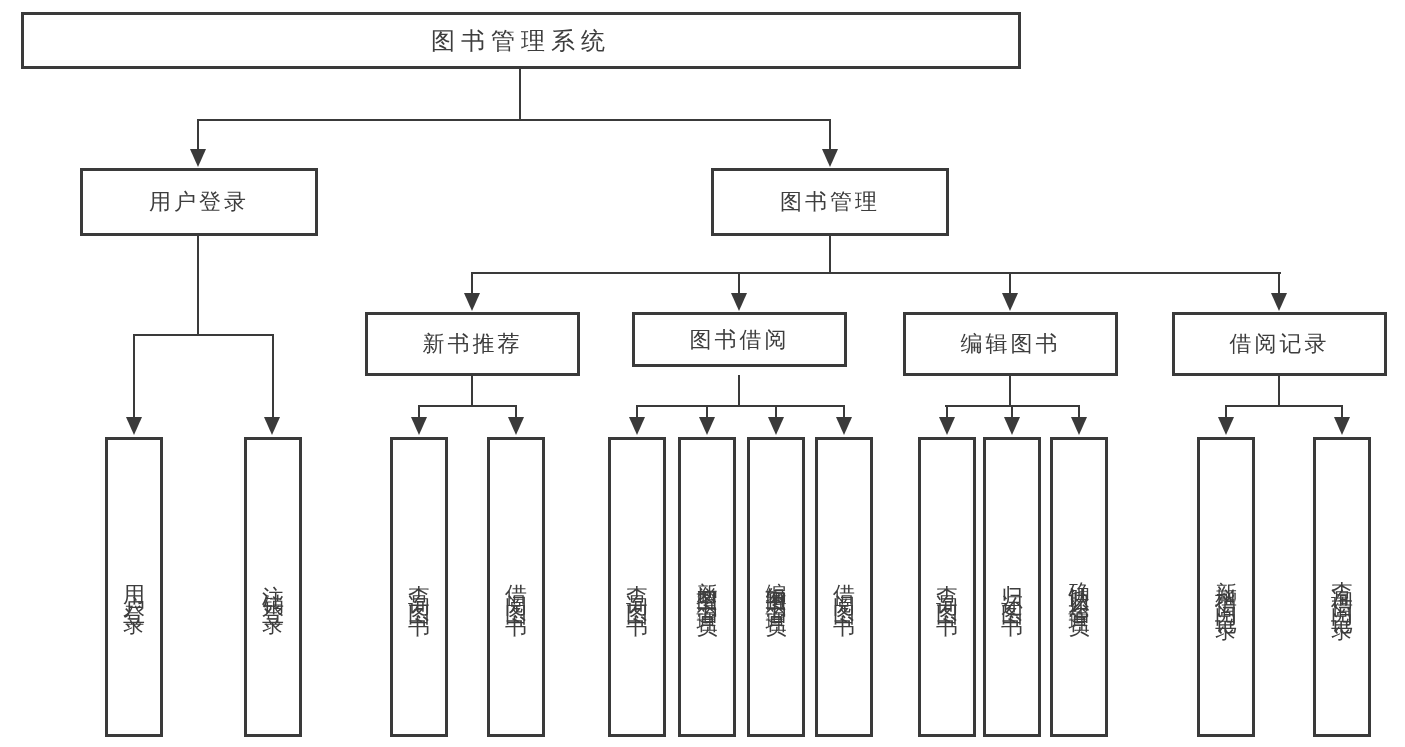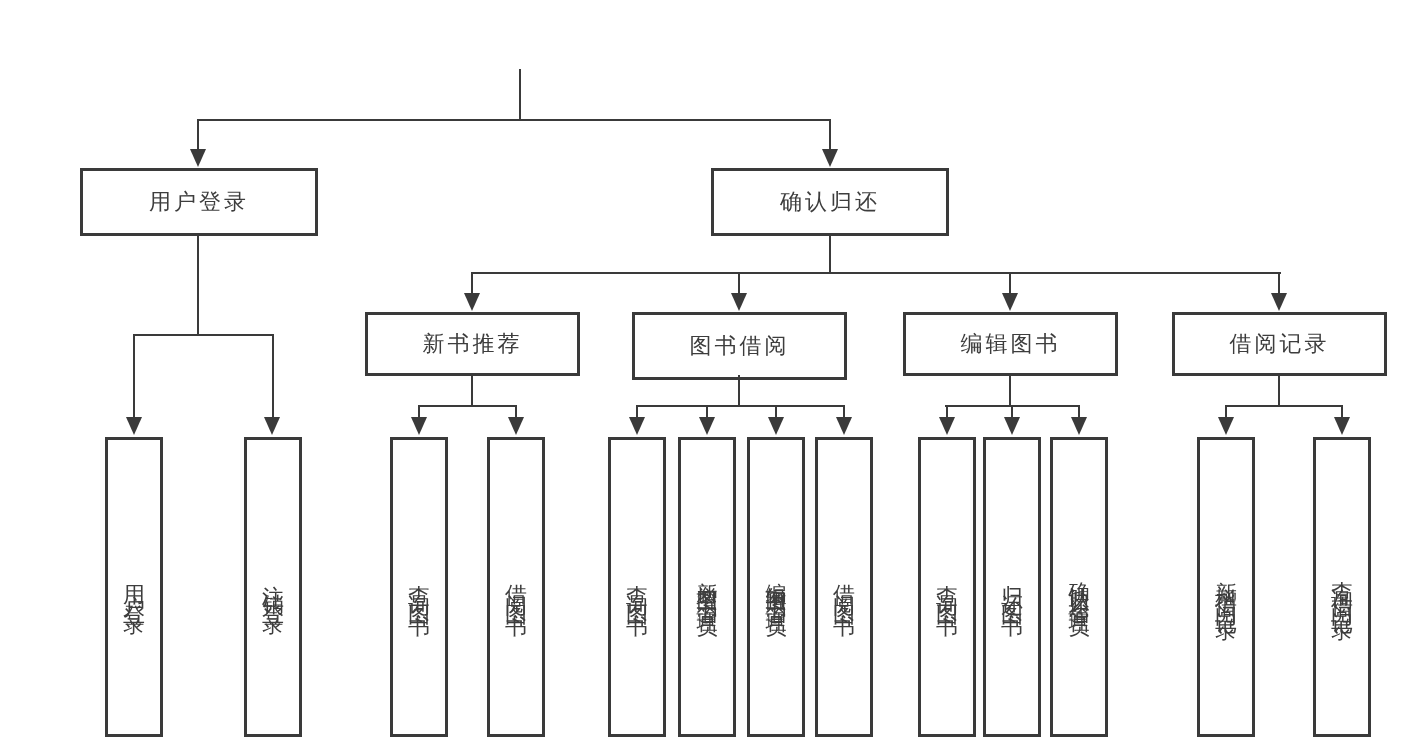--- a/index.html
+++ b/index.html
@@ -58,33 +58,36 @@
     color: #b3b3b3;
     z-index: 5;
     white-space: nowrap;
   }
 </style>
 </head>
 <body>
 
 <div class="canvas">
 
+  <div class="box hbox root" style="left:21px; top:12px; width:1000px; height:57px;">
+    <span>图书管理系统</span>
+  </div>
 
   <div class="line" style="left:519px; top:69px; width:2px; height:51px;"></div>
   <div class="line" style="left:197px; top:119px; width:634px; height:2px;"></div>
   <div class="line" style="left:197px; top:119px; width:2px; height:32px;"></div>
   <div class="arrow" style="left:190px; top:149px;"></div>
   <div class="line" style="left:829px; top:119px; width:2px; height:32px;"></div>
   <div class="arrow" style="left:822px; top:149px;"></div>
 
   <div class="box hbox" style="left:80px; top:168px; width:238px; height:68px;">
     <span>用户登录</span>
   </div>
   <div class="box hbox" style="left:711px; top:168px; width:238px; height:68px;">
-    <span>确认归还</span>
+    <span>图书管理</span>
   </div>
 
   <div class="line" style="left:197px; top:235px; width:2px; height:101px;"></div>
   <div class="line" style="left:133px; top:334px; width:141px; height:2px;"></div>
   <div class="line" style="left:133px; top:334px; width:2px; height:84px;"></div>
   <div class="arrow" style="left:126px; top:417px;"></div>
   <div class="line" style="left:272px; top:334px; width:2px; height:84px;"></div>
   <div class="arrow" style="left:264px; top:417px;"></div>
 
   <div class="line" style="left:829px; top:235px; width:2px; height:39px;"></div>
@@ -94,21 +97,21 @@
   <div class="line" style="left:738px; top:272px; width:2px; height:24px;"></div>
   <div class="arrow" style="left:731px; top:293px;"></div>
   <div class="line" style="left:1009px; top:272px; width:2px; height:24px;"></div>
   <div class="arrow" style="left:1002px; top:293px;"></div>
   <div class="line" style="left:1278px; top:272px; width:2px; height:24px;"></div>
   <div class="arrow" style="left:1271px; top:293px;"></div>
 
   <div class="box hbox" style="left:365px; top:312px; width:215px; height:64px;align-items:center;">
     <span>新书推荐</span>
   </div>
-  <div class="box hbox" style="left:632px; top:312px; width:215px; height:68px;">
+  <div class="box hbox" style="left:632px; top:312px; width:215px; height:55px;">
     <span>图书借阅</span>
   </div>
   <div class="box hbox" style="left:903px; top:312px; width:215px; height:64px;">
     <span>编辑图书</span>
   </div>
   <div class="box hbox" style="left:1172px; top:312px; width:215px; height:64px;">
     <span>借阅记录</span>
   </div>
 
   <div class="line" style="left:471px; top:375px; width:2px; height:32px;"></div>

